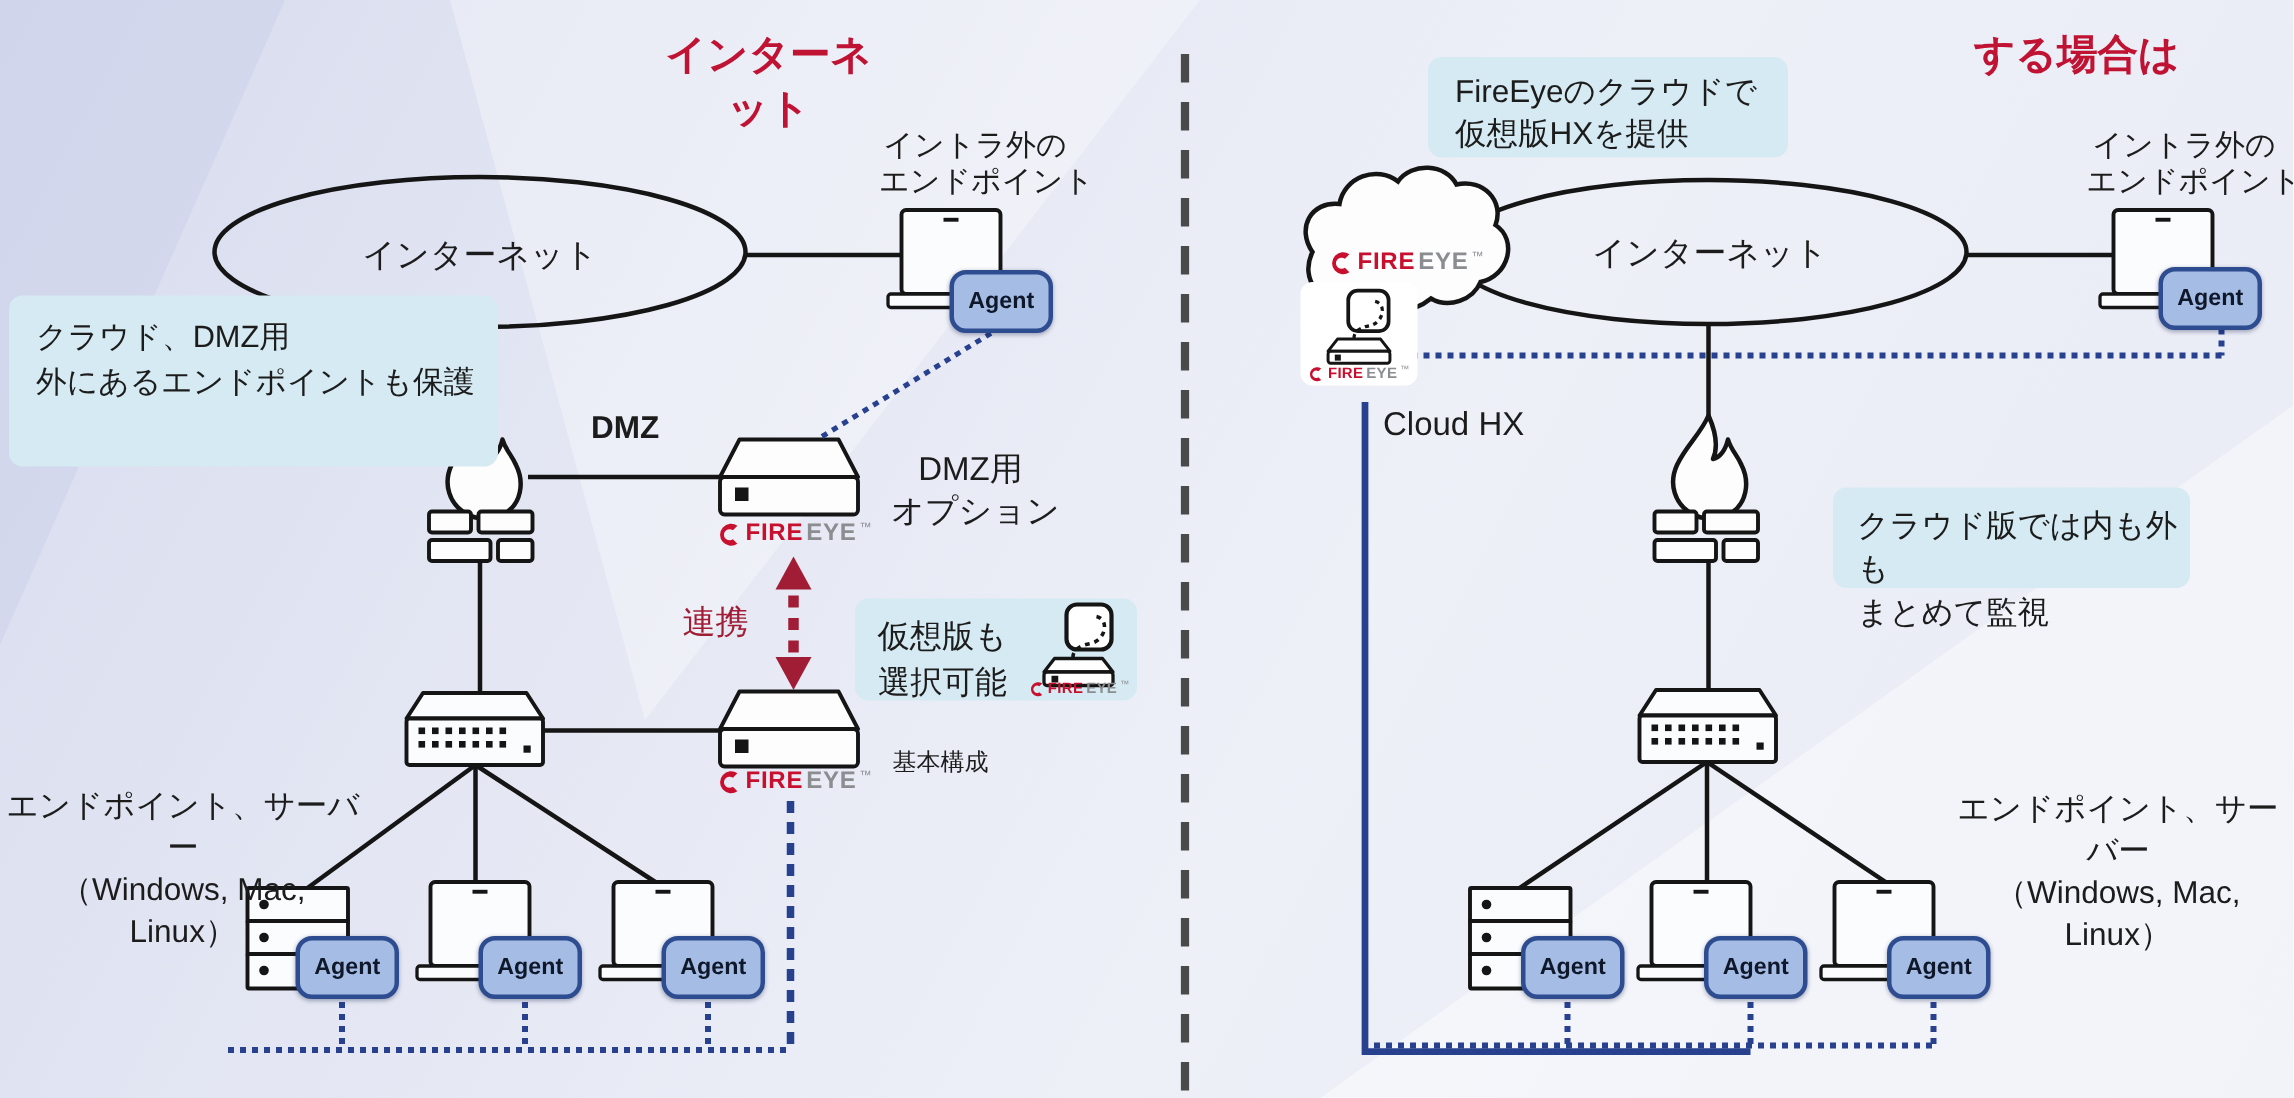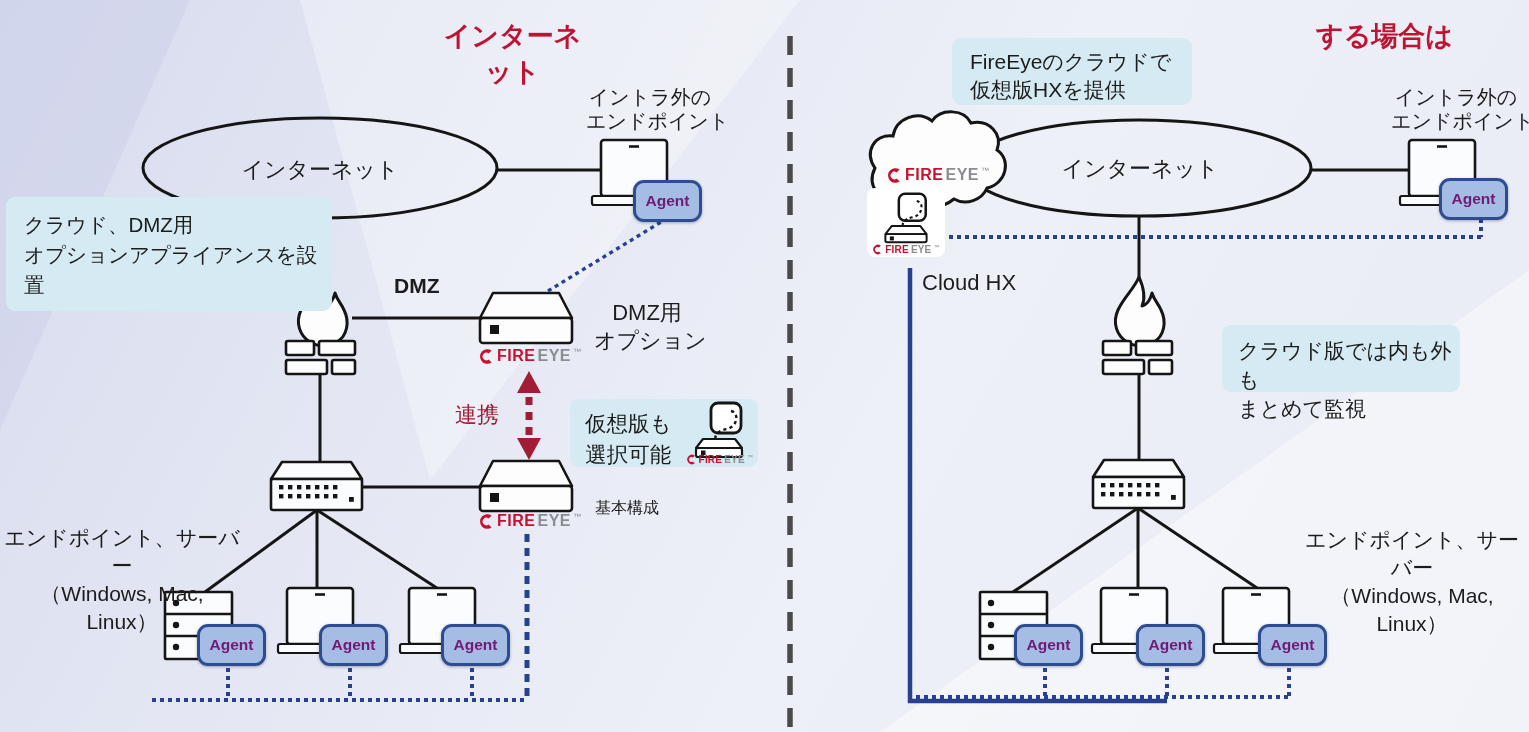--- a/index.html
+++ b/index.html
@@ -8,21 +8,21 @@
     font-family:"Liberation Sans","DejaVu Sans",sans-serif;
     background:linear-gradient(118deg,#d7dbee 0%,#e4e7f3 30%,#eef0f8 58%,#e9ebf5 100%);
   }
   .stage svg.layer{position:absolute;left:0;top:0;}
   .label{position:absolute;color:#1c1c1c;white-space:nowrap;}
   .center{text-align:center;}
   .section-title{position:absolute;font-size:27px;font-weight:bold;color:#c01232;text-align:center;}
   .callout{position:absolute;background:#d5eaf2;border-radius:9px;color:#1c1c1c;}
   .agent{
     position:absolute;width:63px;height:36px;background:#a5bde4;
-    border:3.5px solid #2e4d91;border-radius:11px;color:#701a75;
+    border:3.5px solid #2e4d91;border-radius:11px;color:#0f172a;
     font-weight:bold;font-size:15.5px;display:flex;align-items:center;justify-content:center;
     box-shadow:0 1px 3px rgba(20,30,70,.35);
   }
   .fe-logo{position:absolute;display:flex;align-items:center;gap:2px;font-weight:bold;letter-spacing:.5px;white-space:nowrap;}
   .fe-logo .fire{color:#c8102e;}
   .fe-logo .eye{color:#8b8d90;}
   .fe-logo .tm{color:#8b8d90;align-self:flex-start;font-weight:normal;}
   .fe-md{font-size:16px;} .fe-md .tm{font-size:8px;}
   .fe-sm{font-size:10px;letter-spacing:.2px;} .fe-sm .tm{font-size:6px;}
   .vapp-box{position:absolute;background:#ffffff;border-radius:8px;display:flex;flex-direction:column;align-items:center;padding:4px 3px 2px;}
@@ -164,21 +164,21 @@
 
 <div class="label center lines" style="left:586px;top:85px;width:128px;font-size:20px;line-height:24px;">
   <div>イントラ外の</div>
   <div>エンドポイント</div>
 </div>
 
 <div class="agent" style="left:633px;top:180px;">Agent</div>
 
 <div class="callout" style="left:6px;top:197px;width:300px;height:101px;padding:13px 8px 0 18px;font-size:20.5px;line-height:30px;">
   <div>クラウド、DMZ用</div>
-  <div>オプションアプライアンスを設置</div>
+  <div>外にあるエンドポイントも保護</div>
 </div>
 
 <div class="label" style="left:394px;top:274px;font-size:21px;font-weight:600;">DMZ</div>
 
 <div class="label center lines" style="left:594px;top:299px;width:106px;font-size:22px;line-height:28px;">
   <div>DMZ用</div>
   <div>オプション</div>
 </div>
 
 <div class="fe-logo fe-md" style="left:478px;top:347px;">

